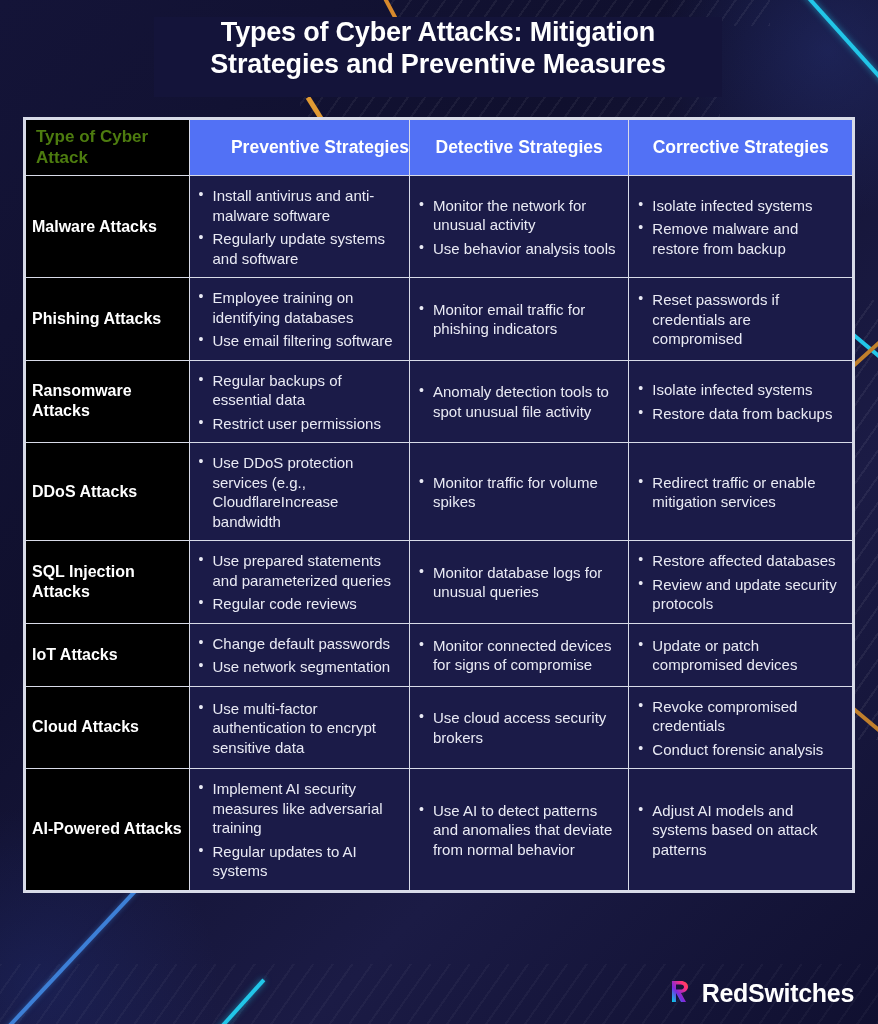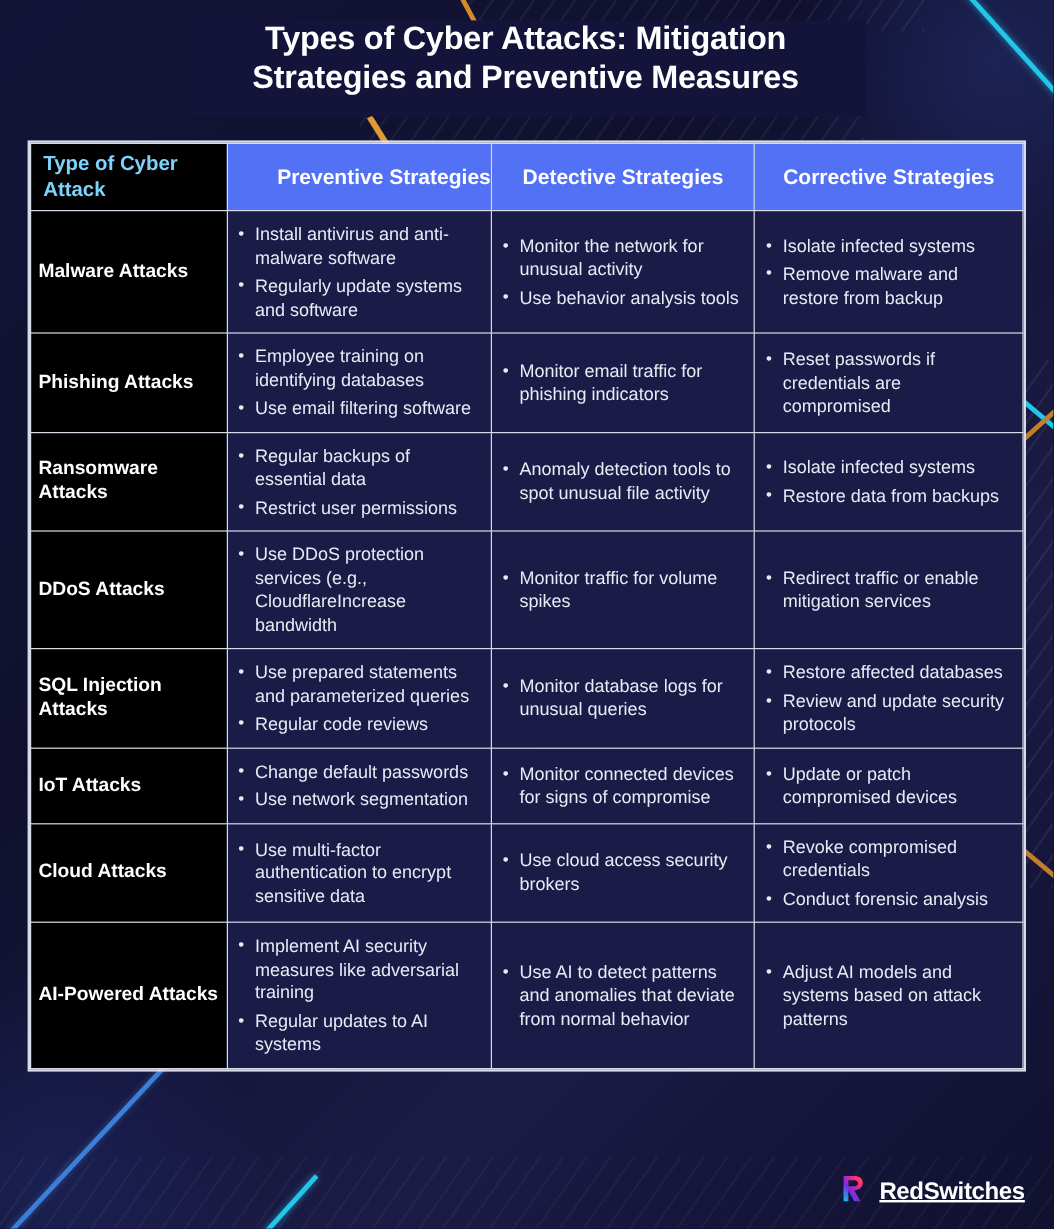--- a/index.html
+++ b/index.html
@@ -135,21 +135,21 @@
   }
   th, td {
     border: 1px solid #d8dbe8;
     vertical-align: middle;
   }
 
   thead th { height: 56px; }
   .th-type {
     width: 155px;
     background: #000000;
-    color: #7dd3fc;
+    color: #4d7c0f;
     font-size: 17px;
     font-weight: bold;
     line-height: 1.2;
     text-align: left;
     padding: 0 0 0 10px;
   }
   .th-strategy {
     background: #5271f5;
     color: #ffffff;
     font-size: 17.5px;
@@ -194,24 +194,23 @@
 
   
   #logo {
     position: absolute;
     right: 24px; bottom: 16px;
     display: flex; align-items: center; gap: 9px;
     z-index: 6;
   }
   #logo-text {
     color: #ffffff;
-    font-size: 20px;
+    font-size: 25px;
     font-weight: bold;
     letter-spacing: -0.3px;
-    text-decoration: underline;
   }
 </style>
 </head>
 <body>
 
 <div id="poster">
 
   <div class="deco glow-tr"></div>
   <div class="deco glow-bl"></div>
   <div class="deco hatch-top"></div>

